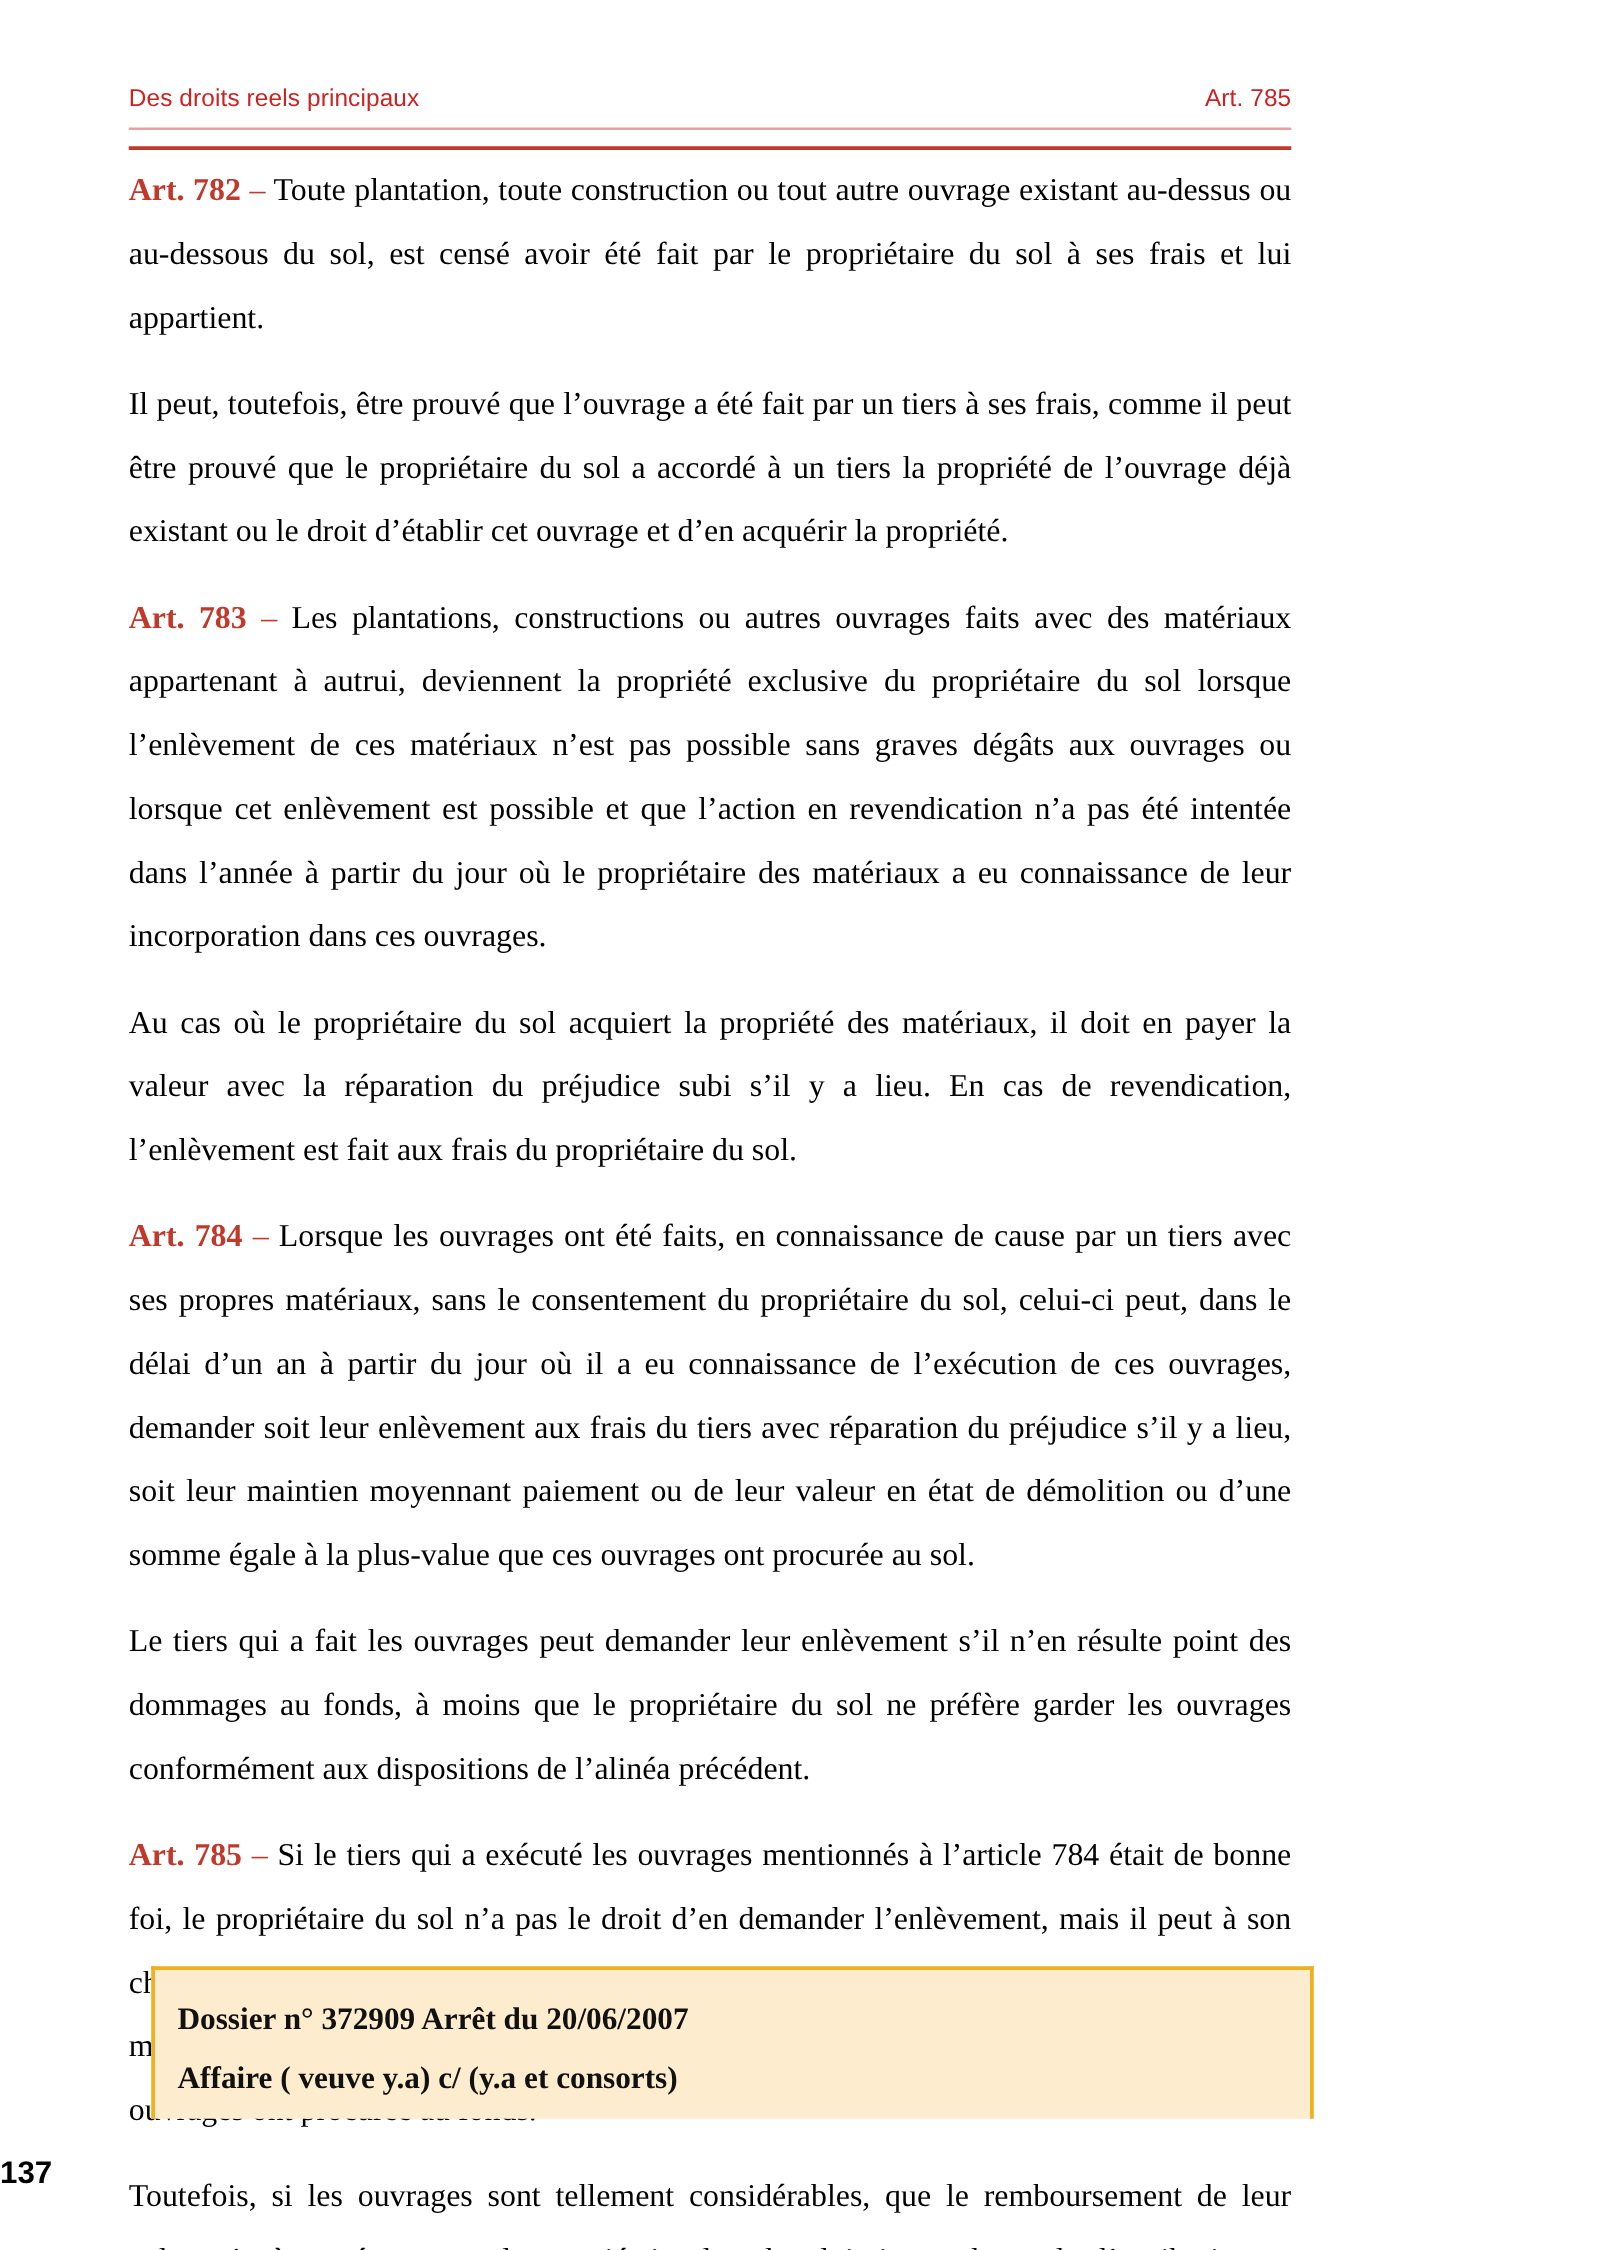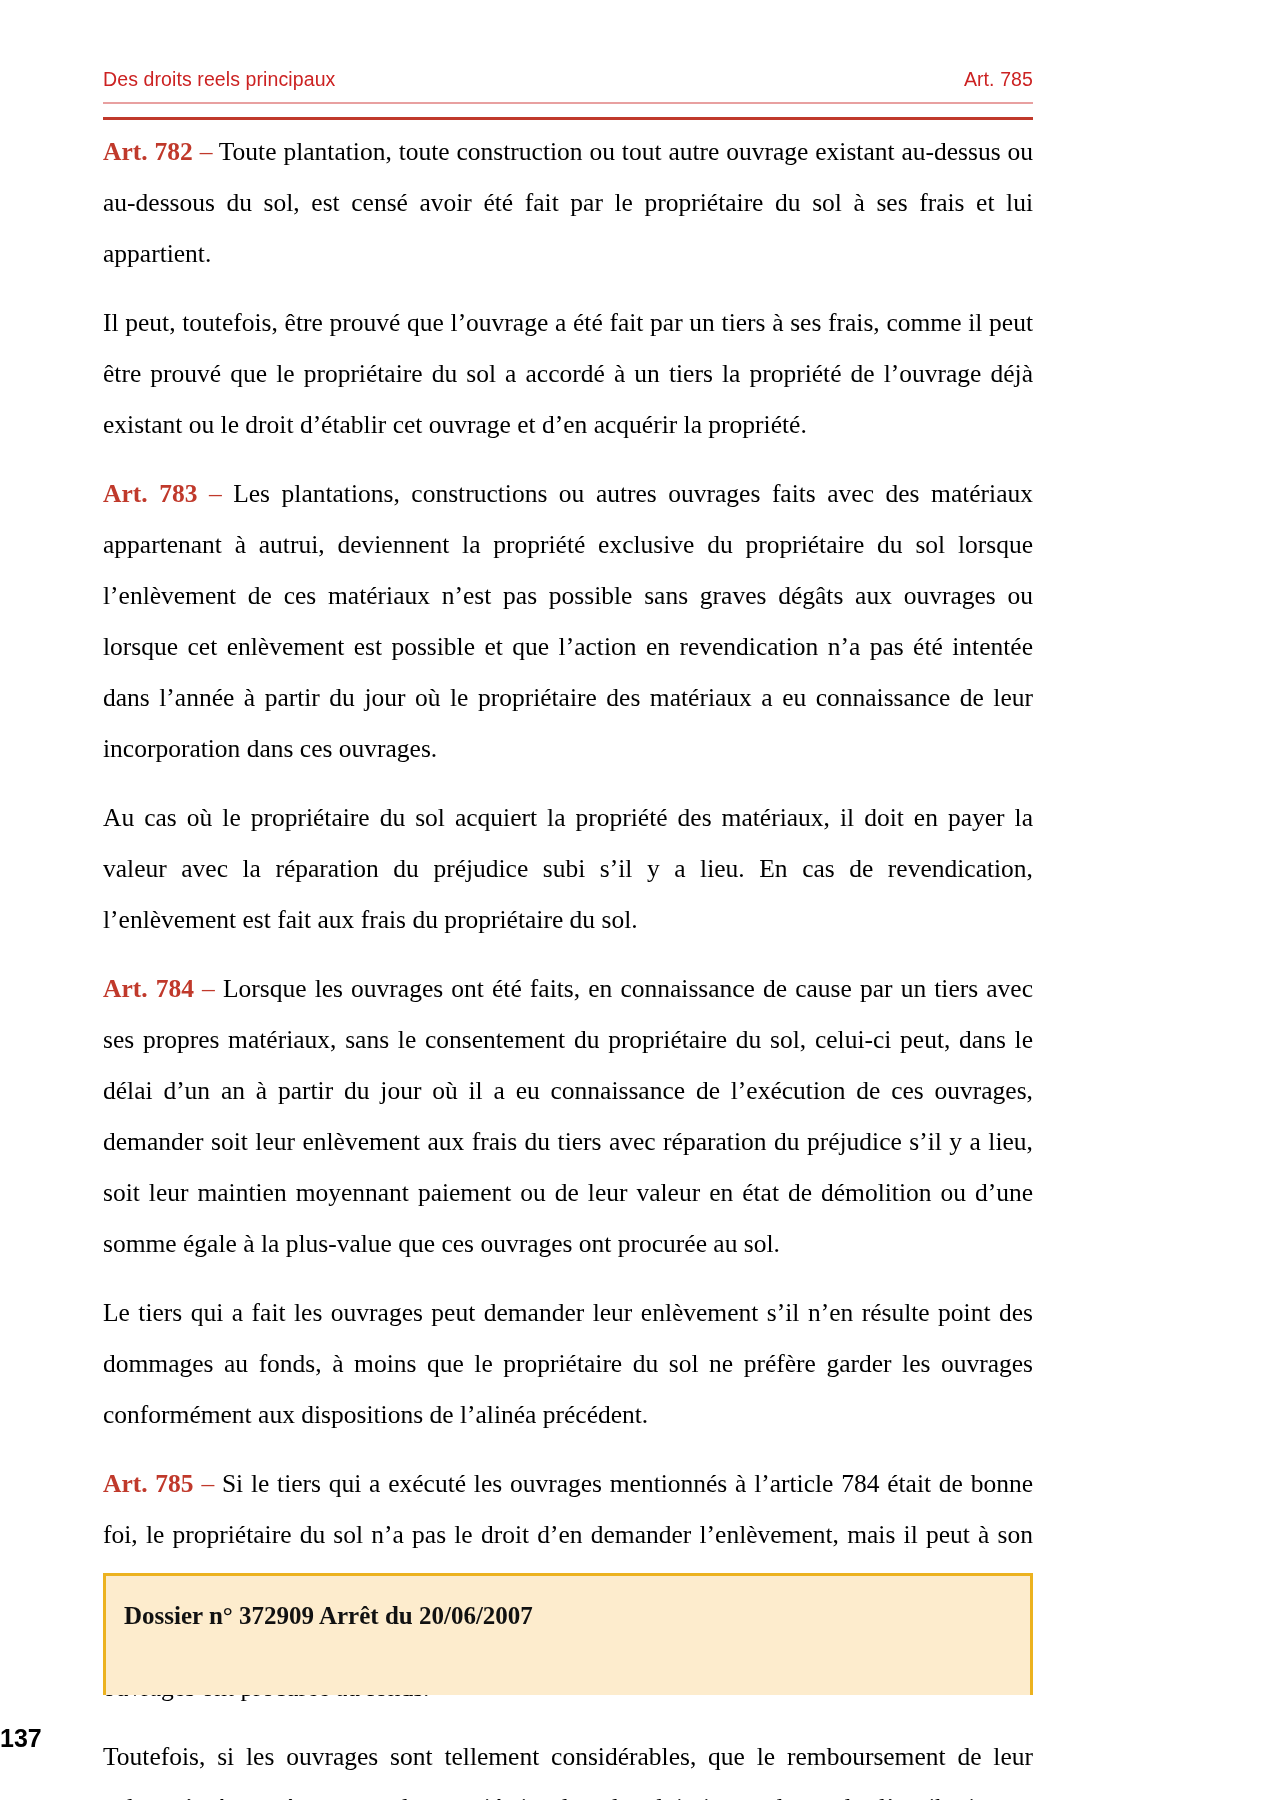--- a/index.html
+++ b/index.html
@@ -78,21 +78,21 @@
 
   .artno {
     color: #c0392b;
     font-weight: bold;
   }
   .dash { color: #c0392b; }
 
   
   .callout {
     position: absolute;
-    left: 103px;
+    left: 121px;
     top: 1573px;
     width: 930px;
     height: 122px;
     box-sizing: border-box;
     background: #fdeccd;
     border: 3px solid #ecb21f;
     border-bottom: none;
     padding: 16px 0 0 18px;
     overflow: hidden;
   }
@@ -141,17 +141,18 @@
     <p class="para"><span class="artno">Art. 784</span> <span class="dash">–</span> <span>Lorsque les ouvrages ont été faits, en connaissance de cause par un tiers avec ses propres matériaux, sans le consentement du propriétaire du sol, celui-ci peut, dans le délai d’un an à partir du jour où il a eu connaissance de l’exécution de ces ouvrages, demander soit leur enlèvement aux frais du tiers avec réparation du préjudice s’il y a lieu, soit leur maintien moyennant paiement ou de leur valeur en état de démolition ou d’une somme égale à la plus-value que ces ouvrages ont procurée au sol.</span></p>
     <p class="para"><span>Le tiers qui a fait les ouvrages peut demander leur enlèvement s’il n’en résulte point des dommages au fonds, à moins que le propriétaire du sol ne préfère garder les ouvrages conformément aux dispositions de l’alinéa précédent.</span></p>
 
     <p class="para"><span class="artno">Art. 785</span> <span class="dash">–</span> <span>Si le tiers qui a exécuté les ouvrages mentionnés à l’article 784 était de bonne foi, le propriétaire du sol n’a pas le droit d’en demander l’enlèvement, mais il peut à son choix payer au tiers, lorsque celui-ci n’en demande pas la séparation, ou la valeur des matériaux et le prix de la main-d’œuvre, ou une somme égale à la plus-value que ces ouvrages ont procurée au fonds.</span></p>
     <p class="para"><span>Toutefois, si les ouvrages sont tellement considérables, que le remboursement de leur valeur s’avère onéreux pour le propriétaire du sol, celui-ci peut demander l’attribution au tiers de la propriété du sol contre paiement d’une indemnité équitable.</span></p>
 
   </div>
 
   <div class="callout">
     <p>Dossier n° 372909 Arrêt du 20/06/2007</p>
+    <p>Affaire ( veuve y.a) c/ (y.a et consorts)</p>
   </div>
 
   <div class="folio">137</div>
 
 </div>
 
 </body></html>

